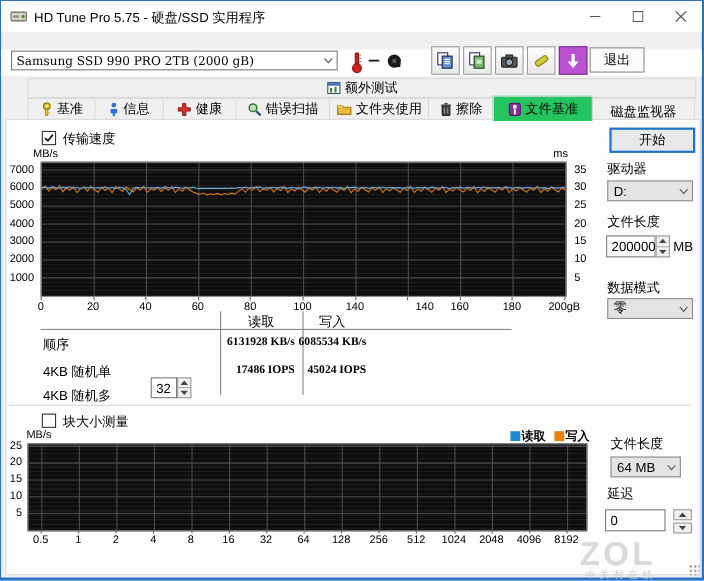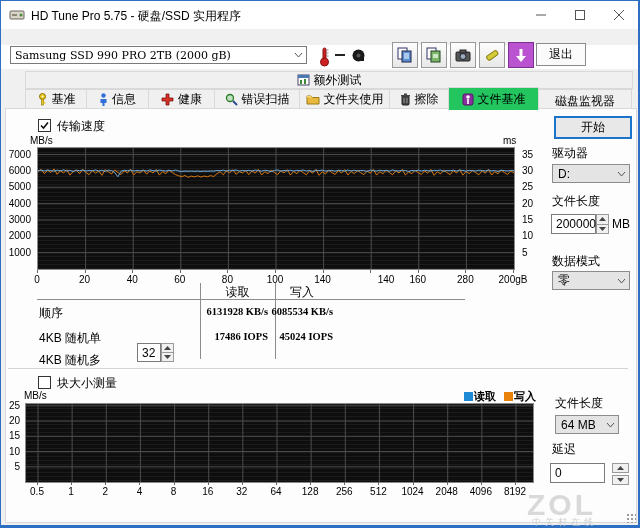--- a/index.html
+++ b/index.html
@@ -313,21 +313,21 @@
         <span style="left: 190.4px; top: 0px;">80</span>
         <i style="position: absolute; width: 1px; height: 3px; background: rgb(102, 102, 102); top: -4px; left: 238px;"></i>
         <span style="left: 238px; top: 0px;">100</span>
         <i style="position: absolute; width: 1px; height: 3px; background: rgb(102, 102, 102); top: -4px; left: 285.6px;"></i>
         <span style="left: 285.6px; top: 0px;">140</span>
         <i style="position: absolute; width: 1px; height: 3px; background: rgb(102, 102, 102); top: -4px; left: 333.2px;"></i>
         <span style="left: 349px; top: 0px; text-align: center;">140</span>
         <i style="position: absolute; width: 1px; height: 3px; background: rgb(102, 102, 102); top: -4px; left: 380.8px;"></i>
         <span style="left: 380.8px; top: 0px;">160</span>
         <i style="position: absolute; width: 1px; height: 3px; background: rgb(102, 102, 102); top: -4px; left: 428.4px;"></i>
-        <span style="left: 428.4px; top: 0px;">280</span>
+        <span style="left: 428.4px; top: 0px;">180</span>
         <i style="position: absolute; width: 1px; height: 3px; background: rgb(102, 102, 102); top: -4px; left: 476px;"></i>
         <span style="left: 476px; top: 0px;">200gB</span>
       </div>
 
     <div class="tline" style="left:194px;top:174px;width:1px;height:76px;"></div>
     <div class="tline" style="left:269px;top:174px;width:1px;height:76px;"></div>
     <span class="thdr" style="left:194px;top:175px;width:75px;text-align:center;position:absolute;">读取</span>
     <span class="thdr" style="left:284px;top:175px;">写入</span>
     <div class="tline" style="left:31px;top:190px;width:428px;height:1px;"></div>
 

